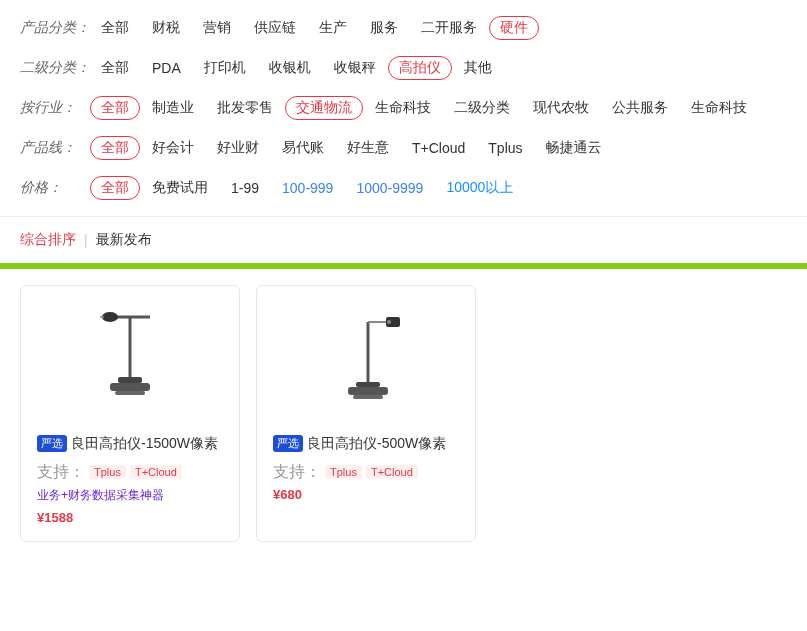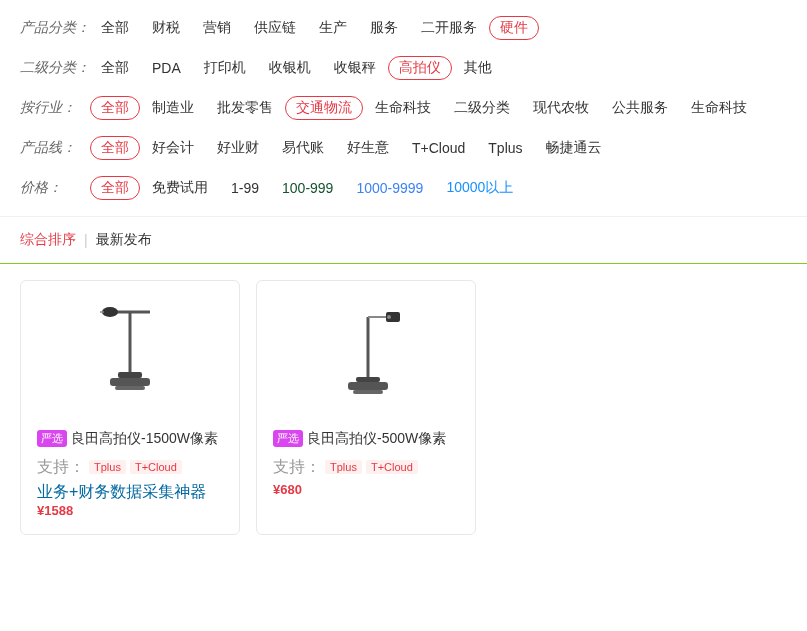--- a/index.html
+++ b/index.html
@@ -51,21 +51,21 @@
       border: 1.5px solid #e63946;
       color: #e63946;
       border-radius: 12px;
       text-align: center;
     }
 
     .sort-bar {
       display: flex;
       align-items: center;
       padding: 10px 20px;
-      border-bottom: 1px solid #84cc16;
+      border-bottom: 6px solid #84cc16;
       gap: 0;
     }
 
     .sort-item {
       cursor: pointer;
       font-size: 14px;
       padding: 4px 0;
     }
 
     .sort-item.active {
@@ -103,21 +103,21 @@
     }
 
     .product-name-row {
       display: flex;
       align-items: flex-start;
       margin-bottom: 8px;
       gap: 4px;
     }
 
     .badge-yanxuan {
-      background: #d946ef;
+      background: #1d4ed8;
       color: #fff;
       font-size: 11px;
       padding: 1px 4px;
       border-radius: 3px;
       white-space: nowrap;
       flex-shrink: 0;
       margin-top: 1px;
     }
 
     .product-name {
@@ -149,22 +149,23 @@
 
     .tag-tcloud {
       background: #fff0f0;
       color: #e63946;
       font-size: 11px;
       padding: 1px 5px;
       border-radius: 2px;
     }
 
     .product-desc {
-      font-size: 16px;
-      color: #0369a1;
+      font-size: 12px;
+      color: #6d28d9;
+      margin-bottom: 6px;
     }
 
     .product-price {
       color: #e63946;
       font-size: 13px;
       font-weight: bold;
     }
   </style>
 </head>
 <body>
@@ -226,21 +227,21 @@
       <span class="filter-item">畅捷通云</span>
     </div>
   </div>
 
   <div class="filter-row">
     <span class="filter-label">价格：</span>
     <div class="filter-items">
       <span class="filter-item active-red-border">全部</span>
       <span class="filter-item">免费试用</span>
       <span class="filter-item">1-99</span>
-      <span class="filter-item" style="color:#14532d;">100-999</span>
+      <span class="filter-item" style="color:#3b82f6;">100-999</span>
       <span class="filter-item" style="color:#3b82f6;">1000-9999</span>
       <span class="filter-item" style="color:#1890ff;">10000以上</span>
     </div>
   </div>
 
 </div>
 
 <div class="sort-bar">
   <span class="sort-item active">综合排序</span>
   <span class="sort-divider"> | </span>

